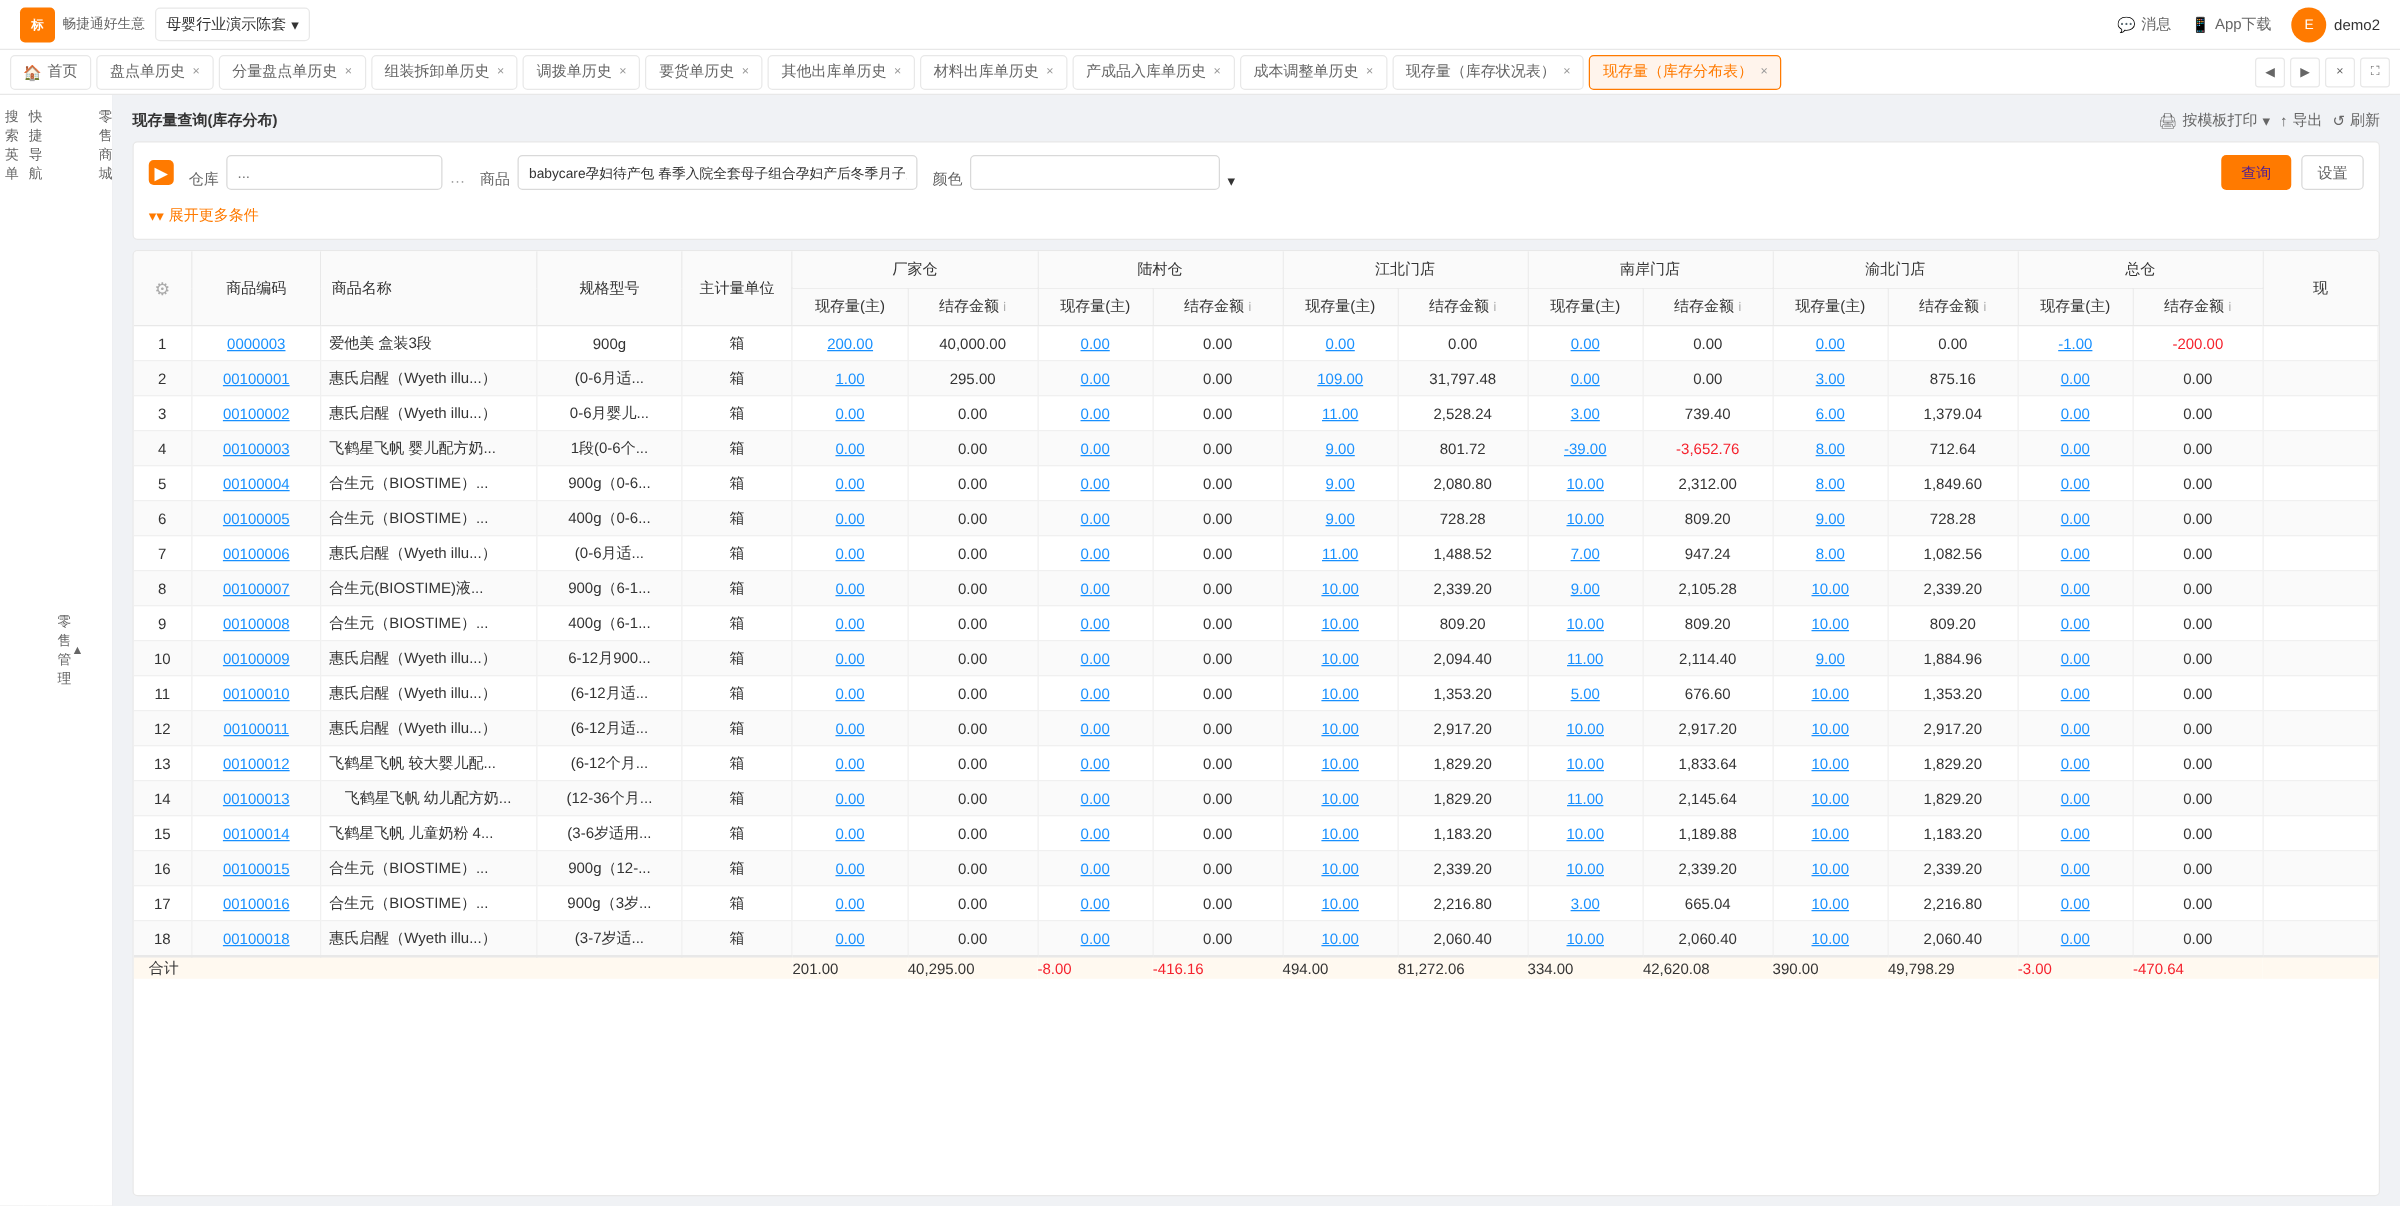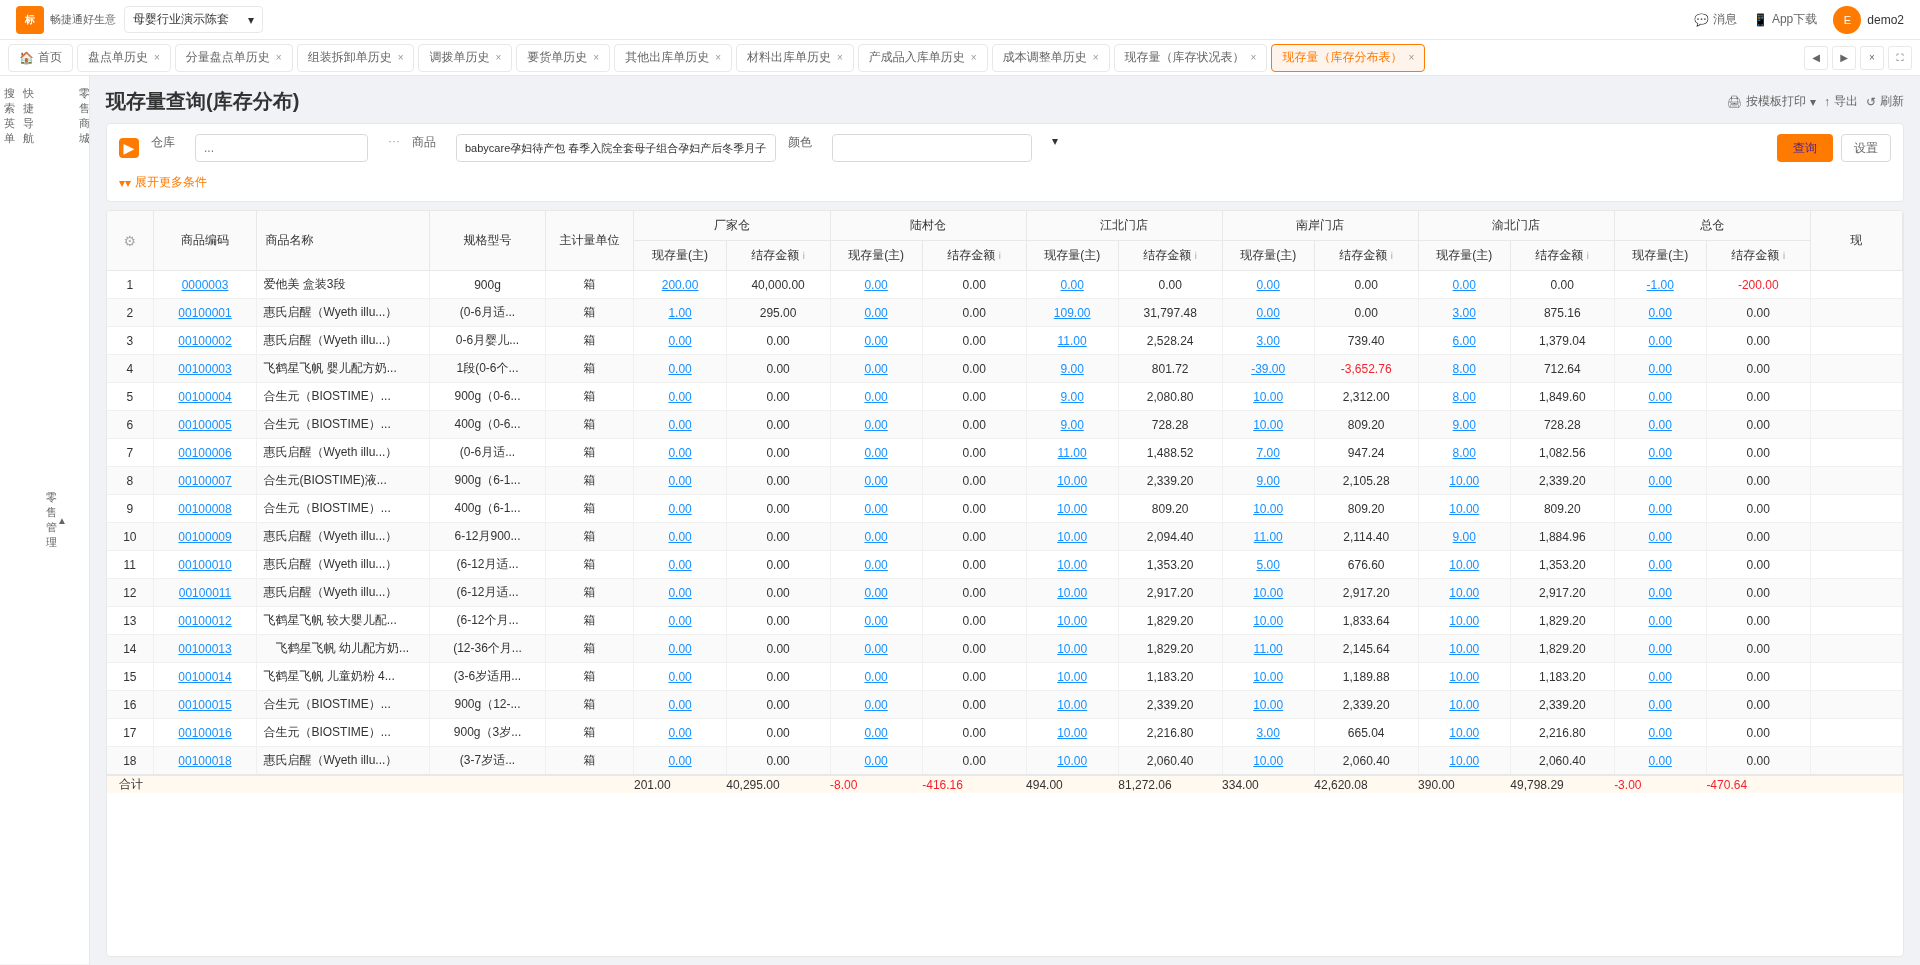--- a/index.html
+++ b/index.html
@@ -4,21 +4,21 @@
   <style>
     * { box-sizing: border-box; margin: 0; padding: 0; }
     body { font-family: 'Microsoft YaHei', Arial, sans-serif; font-size: 12px; background: #f0f2f5; color: #333; overflow: hidden; }
     
     
     .top-bar { height: 40px; background: #fff; display: flex; align-items: center; justify-content: space-between; padding: 0 16px; border-bottom: 1px solid #e8e8e8; }
     .top-bar-left { display: flex; align-items: center; gap: 8px; }
     .logo-area { display: flex; align-items: center; gap: 6px; }
     .logo-icon { width: 28px; height: 28px; background: #ff7a00; border-radius: 4px; display: flex; align-items: center; justify-content: center; color: #fff; font-size: 10px; font-weight: bold; }
     .logo-text { font-size: 11px; color: #666; line-height: 1.2; }
-    .industry-select { display: flex; align-items: center; gap: 19px; padding: 4px 8px; border: 1px solid #e8e8e8; border-radius: 4px; cursor: pointer; font-size: 12px; color: #333; }
+    .industry-select { display: flex; align-items: center; gap: 4px; padding: 4px 8px; border: 1px solid #e8e8e8; border-radius: 4px; cursor: pointer; font-size: 12px; color: #333; }
     .top-bar-right { display: flex; align-items: center; gap: 16px; }
     .top-right-btn { display: flex; align-items: center; gap: 4px; cursor: pointer; color: #666; font-size: 12px; }
     .avatar { width: 28px; height: 28px; border-radius: 50%; background: #ff7a00; display: flex; align-items: center; justify-content: center; color: #fff; font-size: 11px; }
     .user-name { color: #333; font-size: 12px; cursor: pointer; }
 
     
     .nav-tabs { height: 36px; background: #fff; display: flex; align-items: center; padding: 0 8px; border-bottom: 1px solid #e8e8e8; overflow: hidden; }
     .nav-tab { display: flex; align-items: center; padding: 0 10px; height: 28px; border: 1px solid #e8e8e8; border-radius: 4px; margin-right: 4px; cursor: pointer; font-size: 12px; color: #666; background: #fff; white-space: nowrap; gap: 4px; }
     .nav-tab.home { background: #fff; border-color: #e8e8e8; }
     .nav-tab.active { background: #fff4ec; border-color: #ff7a00; color: #ff7a00; }
@@ -34,28 +34,28 @@
     .sidebar-item { padding: 10px 4px; text-align: center; cursor: pointer; font-size: 11px; color: #666; border-bottom: 1px solid #f5f5f5; }
     .sidebar-item.active { background: #ef4444; color: #fff; }
     .sidebar-item.has-sub { display: flex; align-items: center; justify-content: space-between; padding: 10px 8px; }
     .sidebar-item .sub-arrow { font-size: 10px; }
 
     
     .content { flex: 1; overflow: hidden; display: flex; flex-direction: column; background: #f0f2f5; }
     
     
     .page-header { padding: 12px 16px 8px; background: #f0f2f5; display: flex; align-items: center; justify-content: space-between; }
-    .page-title { font-size: 20px; font-weight: bold; color: #333; }
+    .page-title { font-size: 12px; font-weight: bold; color: #333; }
     .header-actions { display: flex; align-items: center; gap: 8px; }
     .header-btn { display: flex; align-items: center; gap: 4px; font-size: 12px; color: #666; cursor: pointer; }
 
     
     .filter-area { background: #fff; margin: 0 16px; padding: 10px 12px; border-radius: 4px; border: 1px solid #e8e8e8; }
     .filter-row { display: flex; align-items: center; gap: 12px; flex-wrap: wrap; }
-    .filter-item { display: flex; align-items: flex-start; gap: 20px; }
+    .filter-item { display: flex; align-items: flex-end; gap: 6px; }
     .filter-label { color: #666; font-size: 12px; white-space: nowrap; }
     .filter-input { height: 28px; border: 1px solid #d9d9d9; border-radius: 4px; padding: 0 8px; font-size: 12px; color: #333; min-width: 80px; }
     .filter-input-long { min-width: 320px; max-width: 380px; color: #333; font-size: 11px; }
     .filter-dots { color: #999; cursor: pointer; }
     .expand-btn { color: #ff7a00; cursor: pointer; font-size: 12px; display: flex; align-items: center; gap: 4px; margin-top: 6px; }
     .btn-primary { background: #ff7a00; color: #4c1d95; border: none; border-radius: 4px; padding: 5px 16px; cursor: pointer; font-size: 12px; height: 28px; }
     .btn-default { background: #fff; color: #666; border: 1px solid #d9d9d9; border-radius: 4px; padding: 5px 12px; cursor: pointer; font-size: 12px; height: 28px; }
     .orange-expand { color: #ff7a00; background: #ff7a00; border-radius: 4px; width: 20px; height: 20px; display: flex; align-items: center; justify-content: center; cursor: pointer; }
 
     

